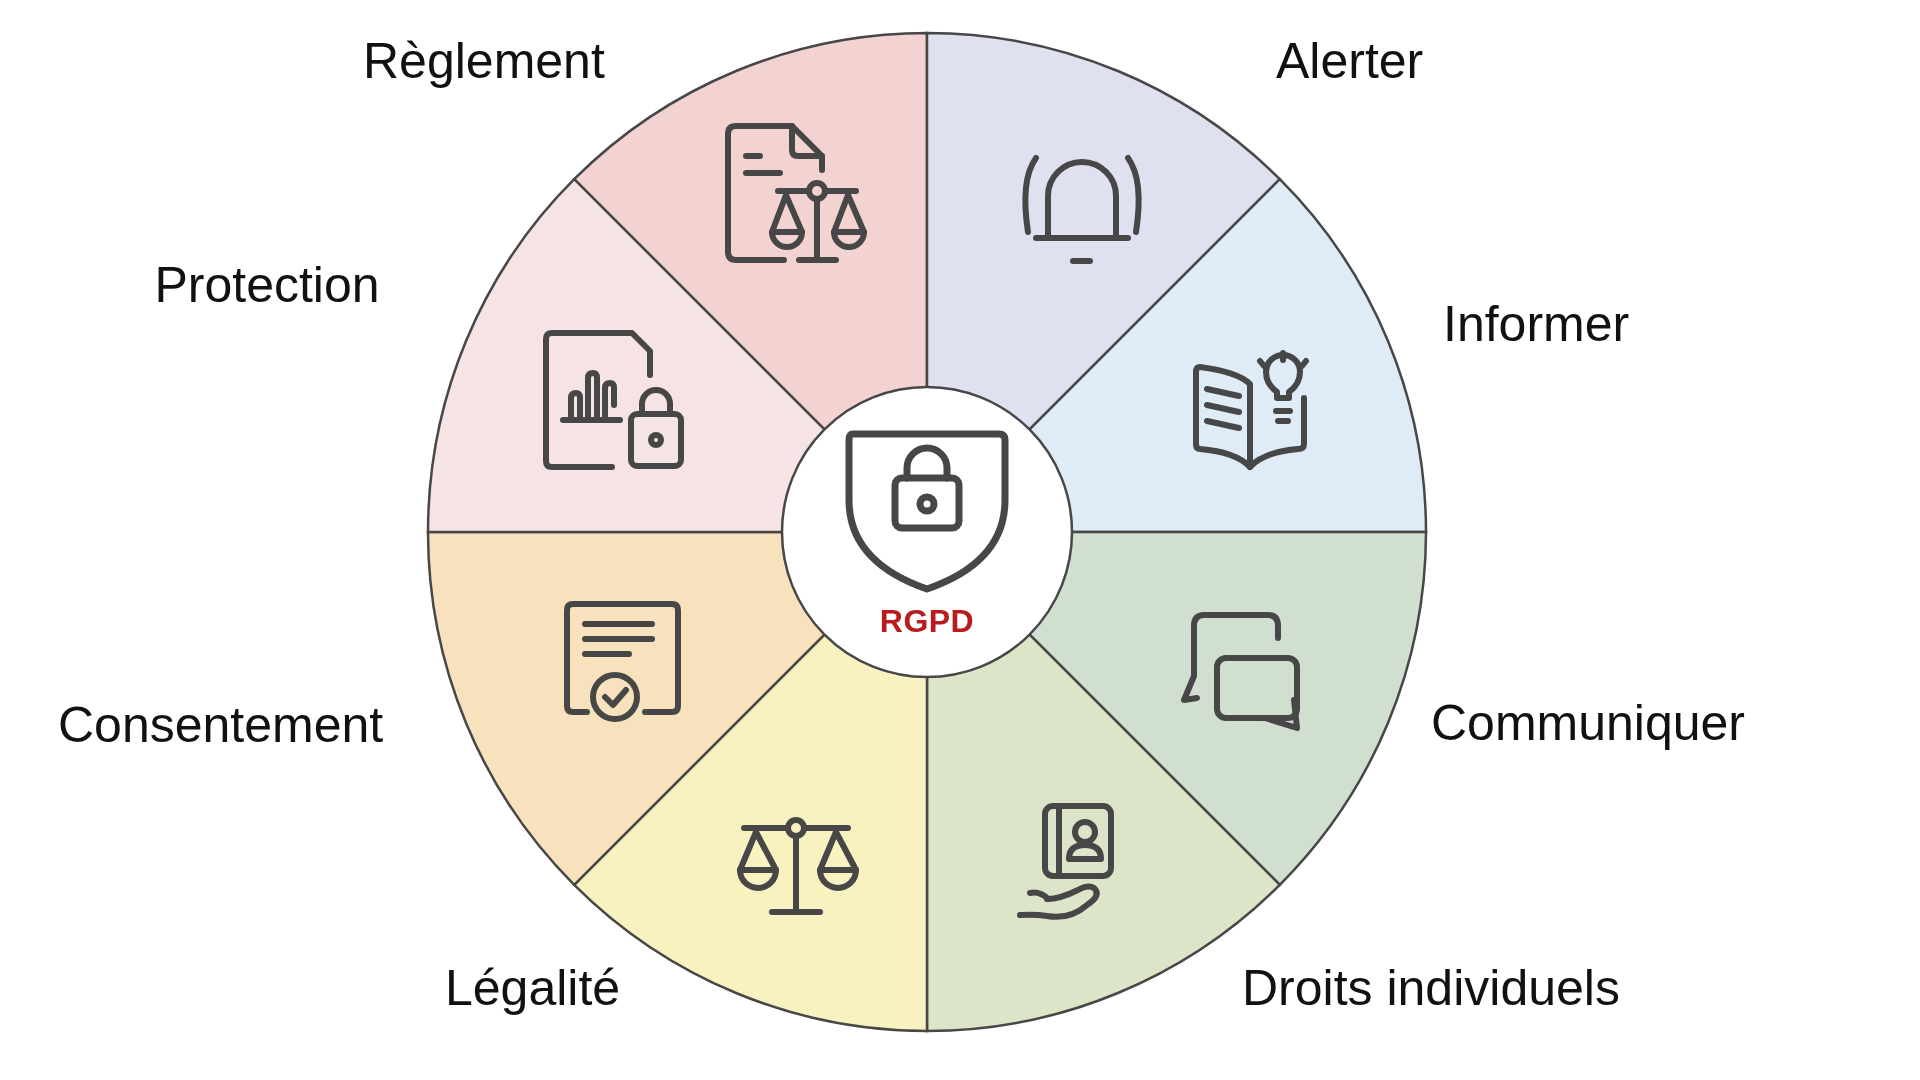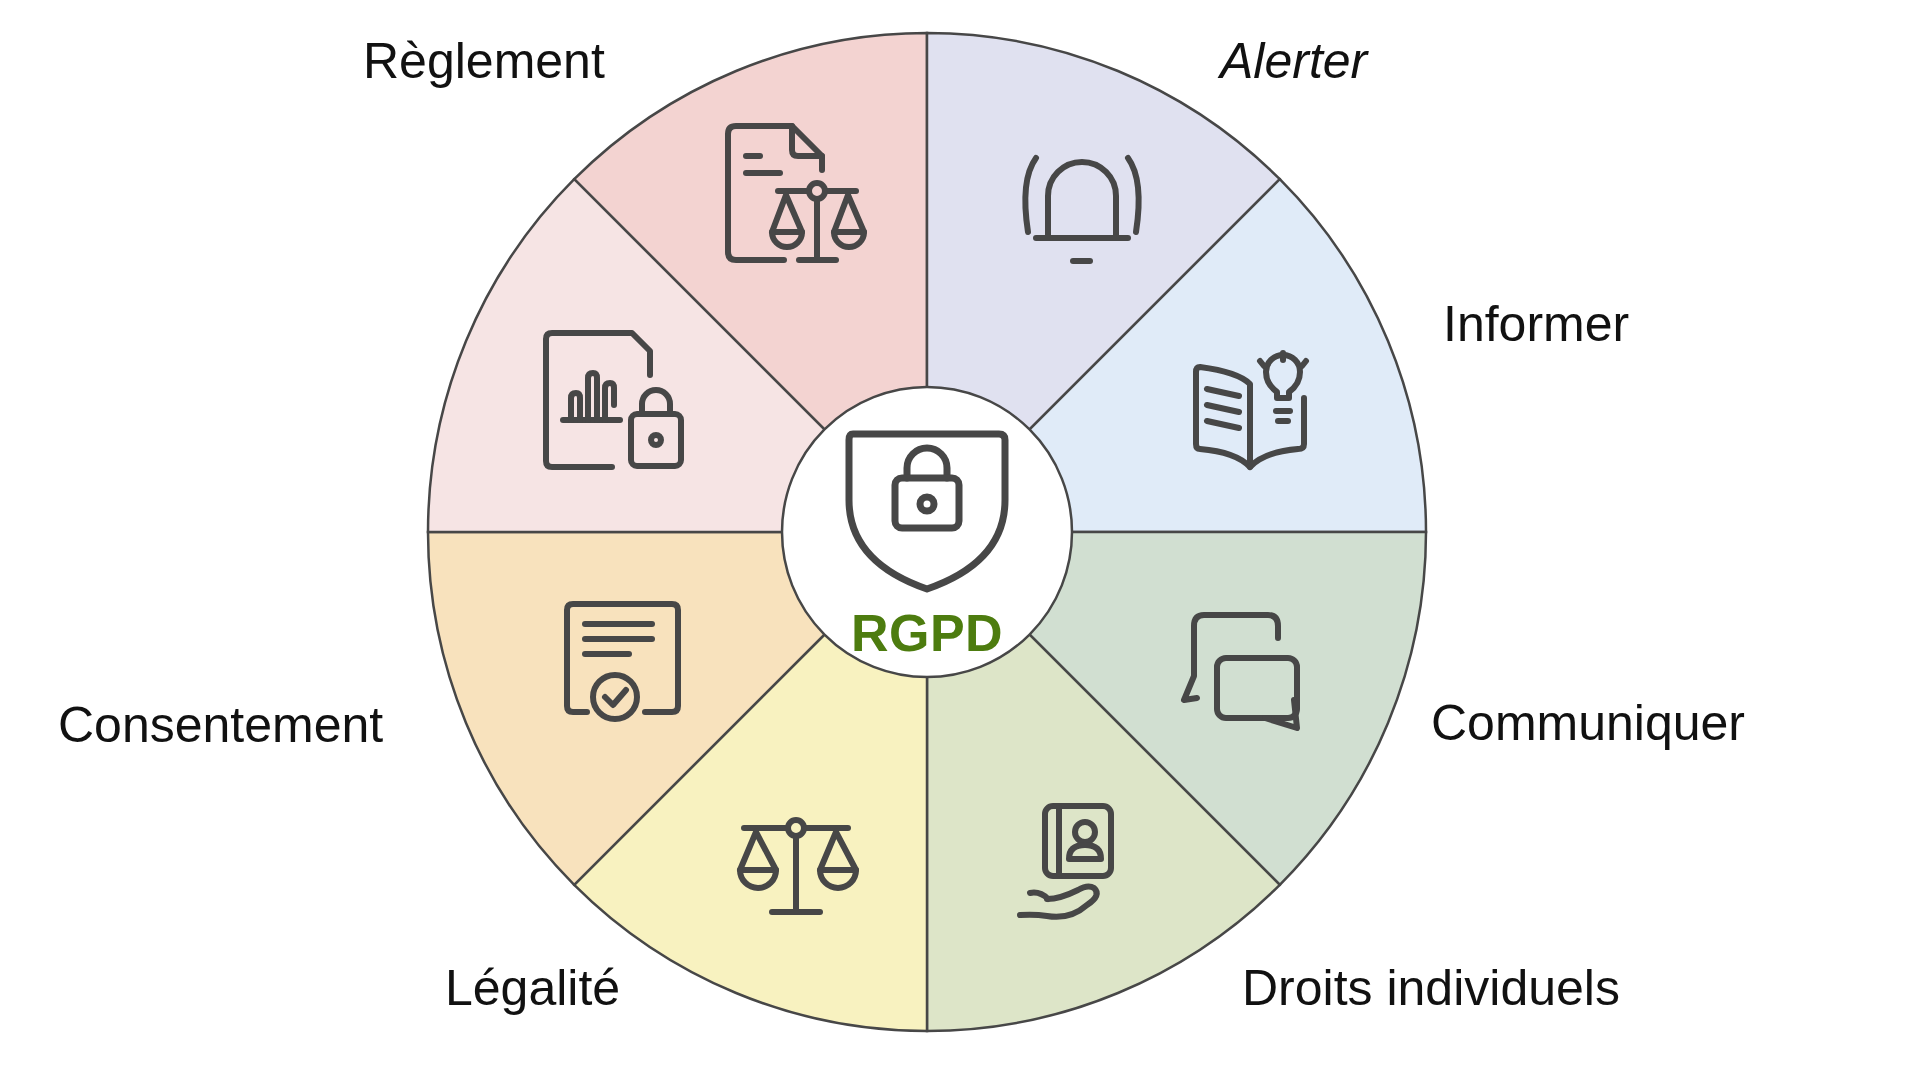--- a/index.html
+++ b/index.html
@@ -1,20 +1,20 @@
 <!DOCTYPE html>
 <html><head>
 <meta charset="utf-8">
 <style>
   html, body { margin: 0; padding: 0; background: #ffffff; }
   body { width: 1920px; height: 1080px; overflow: hidden; position: relative; }
   #diagram { position: absolute; left: 0; top: 0; width: 1920px; height: 1080px; }
   .label { position: absolute; font-family: "Liberation Sans", sans-serif; font-size: 50px; color: #111111; white-space: nowrap; line-height: 1.12; text-align: center; }
   .label.two { text-align: center; }
-  .center-text { position: absolute; font-family: "Liberation Sans", sans-serif; font-weight: bold; font-size: 52px; color: #4d7c0f; left: 827px; width: 200px; text-align: center; top: 603px; letter-spacing: 0.5px; }
+  .center-text { position: absolute; font-family: "Liberation Sans", sans-serif; font-weight: bold; font-size: 32px; color: #b91c1c; left: 827px; width: 200px; text-align: center; top: 603px; letter-spacing: 0.5px; }
   .ic { fill: none; stroke: #474747; stroke-width: 6; stroke-linecap: round; stroke-linejoin: round; }
 </style>
 </head>
 <body>
 
 <svg id="diagram" viewBox="0 0 1920 1080" xmlns="http://www.w3.org/2000/svg">
 
   <g stroke="#474747" stroke-width="2.5">
 
     <path d="M927,532 L927,33 A499,499 0 0 0 574.2,179.2 Z" fill="#f3d3d1"></path>
@@ -121,22 +121,23 @@
     <path d="M571,420 L571,398 Q571,393 576,393 Q580,393 580,398 L580,420"></path>
     <path d="M588,420 L588,378 Q588,373 593,373 Q597,373 597,378 L597,420"></path>
     <path d="M605,420 L605,388 Q605,383 610,383 Q614,383 614,388 L614,405"></path>
     <path d="M642,414 L642,404 A14,14 0 0 1 670,404 L670,414"></path>
     <rect x="631" y="414" width="50" height="52" rx="6"></rect>
     <circle cx="656" cy="440" r="5"></circle>
   </g>
 </svg>
 
 <div class="label" style="left:363px; top:33px;">Règlement</div>
-<div class="label" style="left:1220px; top:33px;font-style:italic;">Alerter</div>
+<div class="label" style="left:1276px; top:33px;">Alerter</div>
 <div class="label" style="left:1443px; top:296px;">Informer</div>
 <div class="label" style="left:1431px; top:695px;">Communiquer</div>
 <div class="label" style="left:1222px; top:960px;margin-left:20px;">Droits individuels</div>
 <div class="label" style="left:445px; top:960px;">Légalité</div>
 <div class="label" style="left:58px; top:697px;">Consentement</div>
 <div class="label two" style="left:102px; top:257px; width:330px;">
+  <div>Protection</div>
 </div>
 
 <div class="center-text">RGPD</div>
 
 </body></html>

